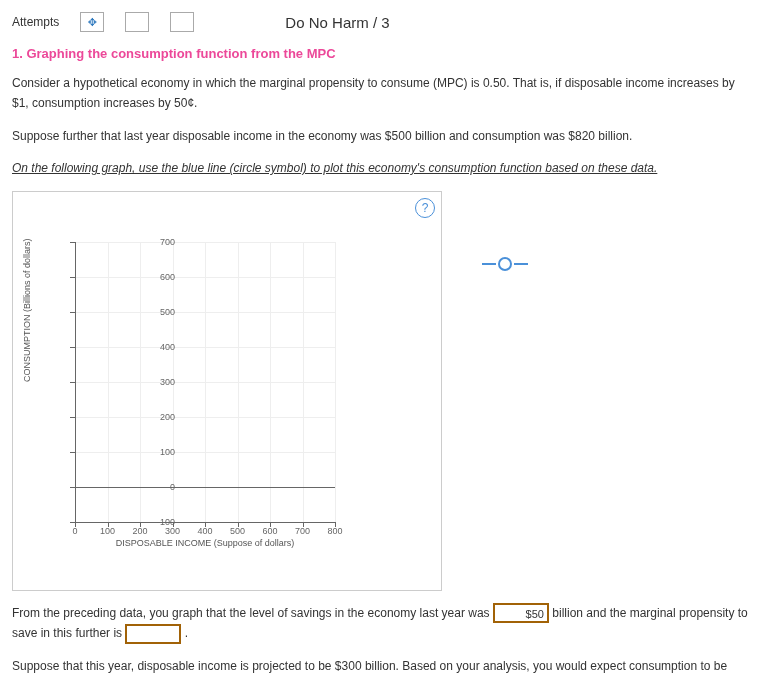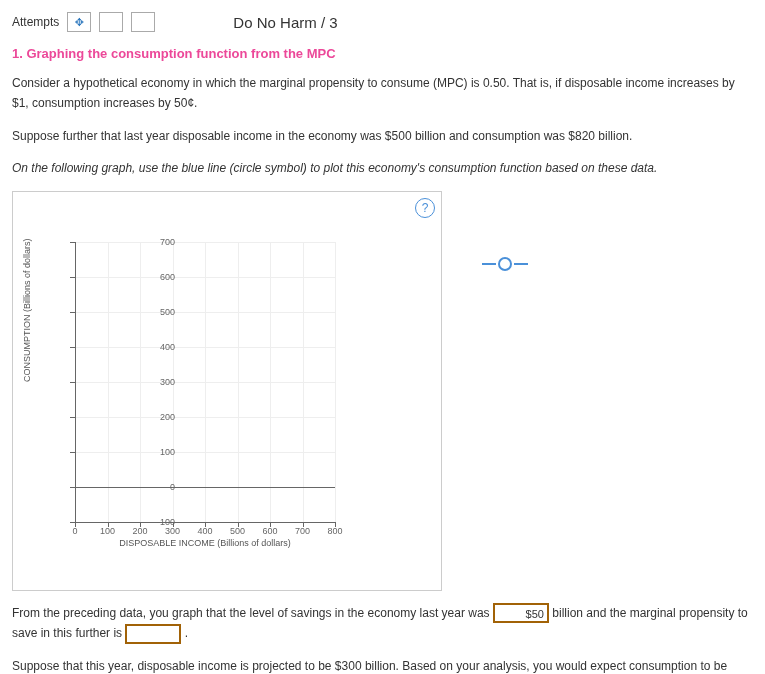--- a/index.html
+++ b/index.html
@@ -7,21 +7,21 @@
     font-size: 12px;
     color: #333;
     margin: 0;
     padding: 12px;
     width: 765px;
     box-sizing: border-box;
   }
   .top-row {
     display: flex;
     align-items: center;
-    gap: 8px;
+    gap: 21px;
     margin-bottom: 14px;
   }
   .attempts-box {
     border: 1px solid #aaa;
     width: 22px;
     height: 18px;
     display: inline-flex;
     align-items: center;
     justify-content: center;
     font-size: 11px;
@@ -37,21 +37,21 @@
     margin-left: 70px;
     font-size: 15px;
   }
   .q-title {
     color: #ec4899;
     font-weight: bold;
     font-size: 13px;
     margin-bottom: 12px;
   }
   .body-text { line-height: 1.6; }
-  .italic { font-style: italic; }
+  .italic { font-style: italic; text-decoration: underline; }
   .graph-row {
     display: flex;
     align-items: flex-start;
     margin-top: 10px;
   }
   .graph-panel {
     border: 1px solid #ccc;
     width: 430px;
     height: 400px;
     position: relative;
@@ -200,21 +200,21 @@
         <div class="grid-line-v" style="left: 227.5px;"></div>
         <div class="tick-mark-h" style="left: 227.5px;"></div>
         <div class="grid-line-v" style="left: 260px;"></div>
         <div class="tick-mark-h" style="left: 260px;"></div>
         <div class="axis-line" style="left: 0px; width: 260px; height: 1px; top: 245px;"></div>
         <div class="axis-line" style="top: 0px; height: 280px; width: 1px; left: 0px;"></div>
         <div class="axis-line" style="left: 0px; width: 260px; height: 1px; top: 280px;"></div>
       </div>
 
     <div class="y-axis-title">CONSUMPTION (Billions of dollars)</div>
-    <div class="x-axis-title">DISPOSABLE INCOME (Billions of dollars)</div>
+    <div class="x-axis-title">DISPOSABLE INCOME (Suppose of dollars)</div>
   <div class="y-tick-label" style="top: 330px;">-100</div>
       <div class="y-tick-label" style="top: 295px;">0</div>
       <div class="y-tick-label" style="top: 260px;">100</div>
       <div class="y-tick-label" style="top: 225px;">200</div>
       <div class="y-tick-label" style="top: 190px;">300</div>
       <div class="y-tick-label" style="top: 155px;">400</div>
       <div class="y-tick-label" style="top: 120px;">500</div>
       <div class="y-tick-label" style="top: 85px;">600</div>
       <div class="y-tick-label" style="top: 50px;">700</div>
       <div class="x-tick-label" style="left: 62px; top: 334px;">0</div>

